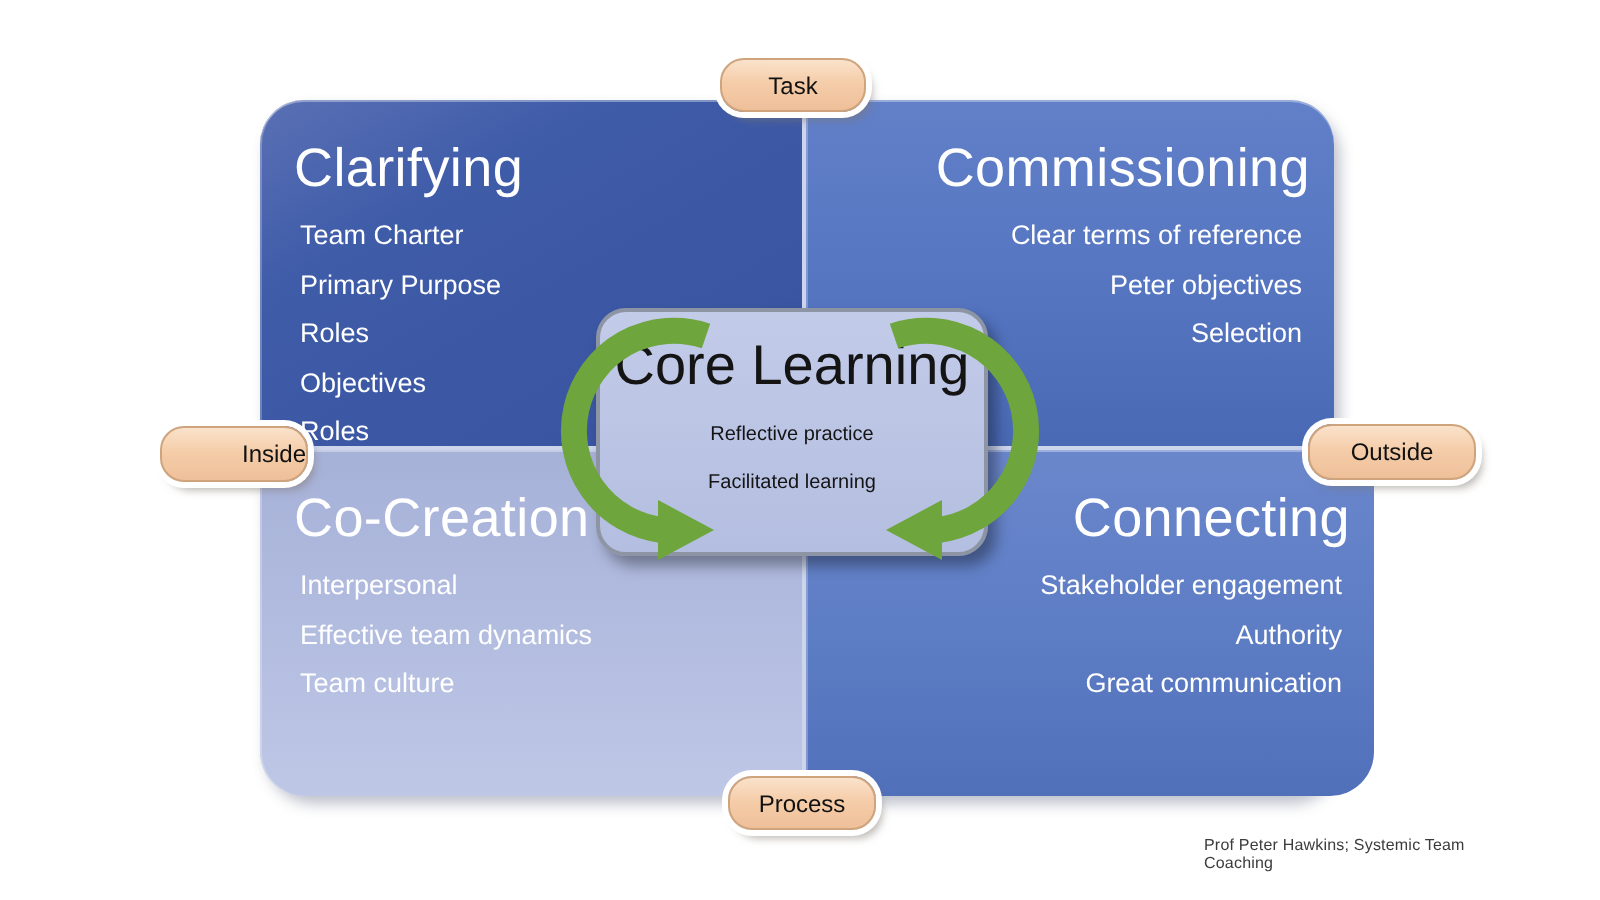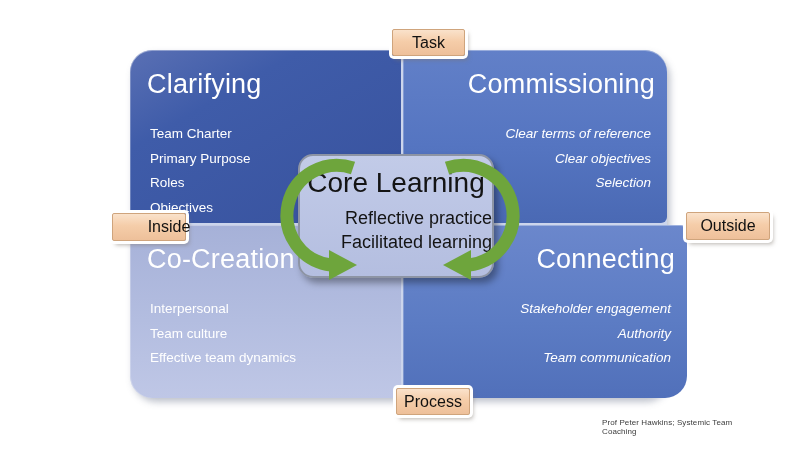--- a/index.html
+++ b/index.html
@@ -21,39 +21,39 @@
   .q-bl{left:130px;top:225px;width:271px;height:173px;
         border-radius:6px 6px 6px 22px;
         background:linear-gradient(180deg,#a6b1d8 0%,#b3bde0 55%,#bfc7e6 100%);}
   .q-br{left:403px;top:225px;width:284px;height:173px;
         border-radius:6px 6px 22px 6px;
         background:linear-gradient(180deg,#6b87cc 0%,#5c7cc4 55%,#5170ba 100%);}
 
   .q-title{font-size:27px;line-height:36px;padding-top:16px;letter-spacing:0.2px;}
   .align-l .q-title{padding-left:17px;}
   .align-r .q-title{text-align:right;padding-right:12px;}
-  .q-items{margin-top:20px;font-size:13.5px;line-height:24.5px;}
+  .q-items{margin-top:4px;font-size:13.5px;line-height:24.5px;}
   .align-l .q-items{padding-left:20px;}
-  .align-r .q-items{text-align:right;padding-right:16px;font-style:italic;}
+  .align-r .q-items{text-align:right;padding-right:16px;}
 
   .center-box{position:absolute;left:298px;top:154px;width:196px;height:124px;
     box-sizing:border-box;border:2px solid #8d94a4;border-radius:15px;
     background:linear-gradient(180deg,#c2cbe8 0%,#b4bee0 100%);
     box-shadow:4px 5px 7px rgba(0,0,0,0.35);
     text-align:center;color:#141414;}
   .center-title{font-size:28px;line-height:32px;margin-top:11px;}
-  .center-lines{margin-top:7px;font-size:18px;line-height:24px;text-align:right;}
+  .center-lines{margin-top:7px;font-size:10px;line-height:24px;}
 
   .arrows{position:absolute;left:0;top:0;width:800px;height:450px;pointer-events:none;}
 
   .tag{position:absolute;box-sizing:border-box;display:flex;align-items:center;justify-content:center;
-    font-size:16px;color:#111111;
+    font-size:12px;color:#111111;
     background:linear-gradient(180deg,#fae2cb 0%,#f5cda9 45%,#eec09a 100%);
-    border:1px solid #cfa47c;border-radius:2px;
-    box-shadow:0 0 0 3px #ffffff, 3px 4px 4px rgba(125,118,110,0.55);margin-left:32px;}
+    border:1px solid #cfa47c;border-radius:12px;
+    box-shadow:0 0 0 3px #ffffff, 3px 4px 4px rgba(125,118,110,0.55);}
   .tag-task{left:360px;top:29px;width:73px;height:27px;}
   .tag-inside{left:80px;top:213px;width:74px;height:28px;padding-left:40px;}
   .tag-outside{left:654px;top:212px;width:84px;height:28px;}
   .tag-process{left:364px;top:388px;width:74px;height:27px;text-align:center;}
 
   .attribution{position:absolute;left:602px;top:418px;width:160px;
     font-size:8px;color:#3c3c3c;letter-spacing:0.1px;}
 </style>
 </head>
 <body>
@@ -70,40 +70,40 @@
       <div>Roles</div>
       <div>Objectives</div>
       <div>Roles</div>
     </div>
   </div>
 
   <div class="quad q-tr align-r">
     <div class="q-title">Commissioning</div>
     <div class="q-items">
       <div>Clear terms of reference</div>
-      <div>Clear objectives</div>
+      <div>Peter objectives</div>
       <div>Selection</div>
     </div>
   </div>
 
   <div class="quad q-bl align-l">
     <div class="q-title">Co-Creation</div>
     <div class="q-items">
       <div>Interpersonal</div>
+      <div>Effective team dynamics</div>
       <div>Team culture</div>
-      <div>Effective team dynamics</div>
     </div>
   </div>
 
   <div class="quad q-br align-r">
     <div class="q-title">Connecting</div>
     <div class="q-items">
       <div>Stakeholder engagement</div>
       <div>Authority</div>
-      <div>Team communication</div>
+      <div>Great communication</div>
     </div>
   </div>
 
   <div class="center-box">
     <div class="center-title">Core Learning</div>
     <div class="center-lines">
       <div>Reflective practice</div>
       <div>Facilitated learning</div>
     </div>
   </div>

